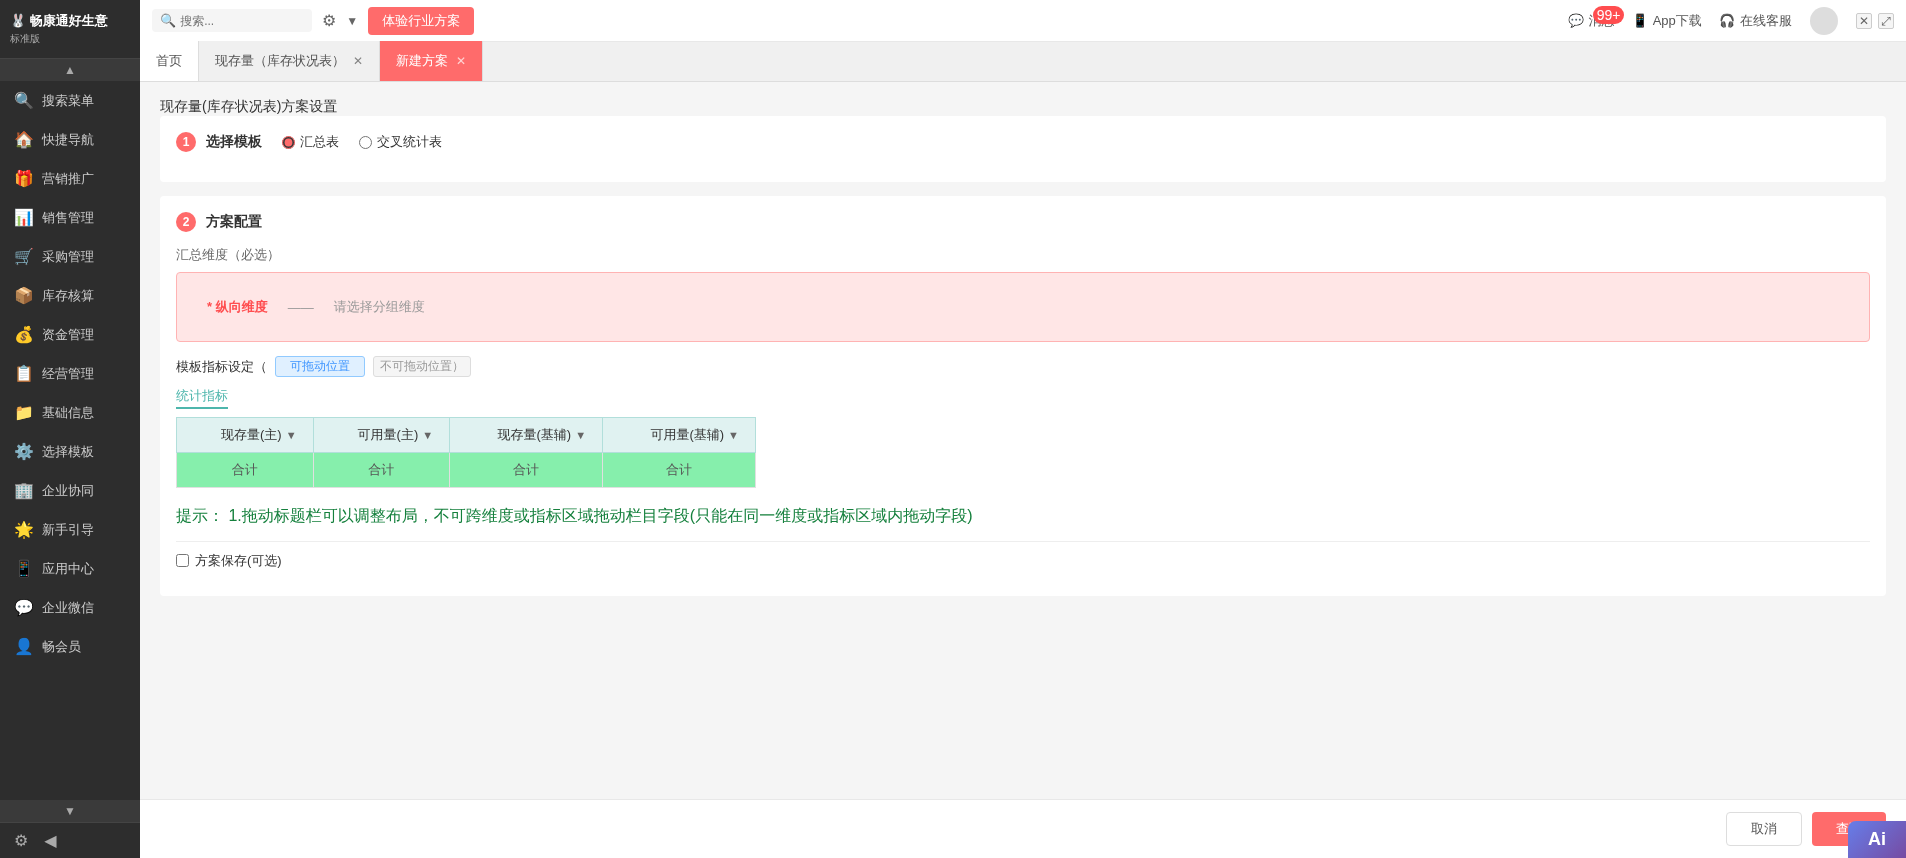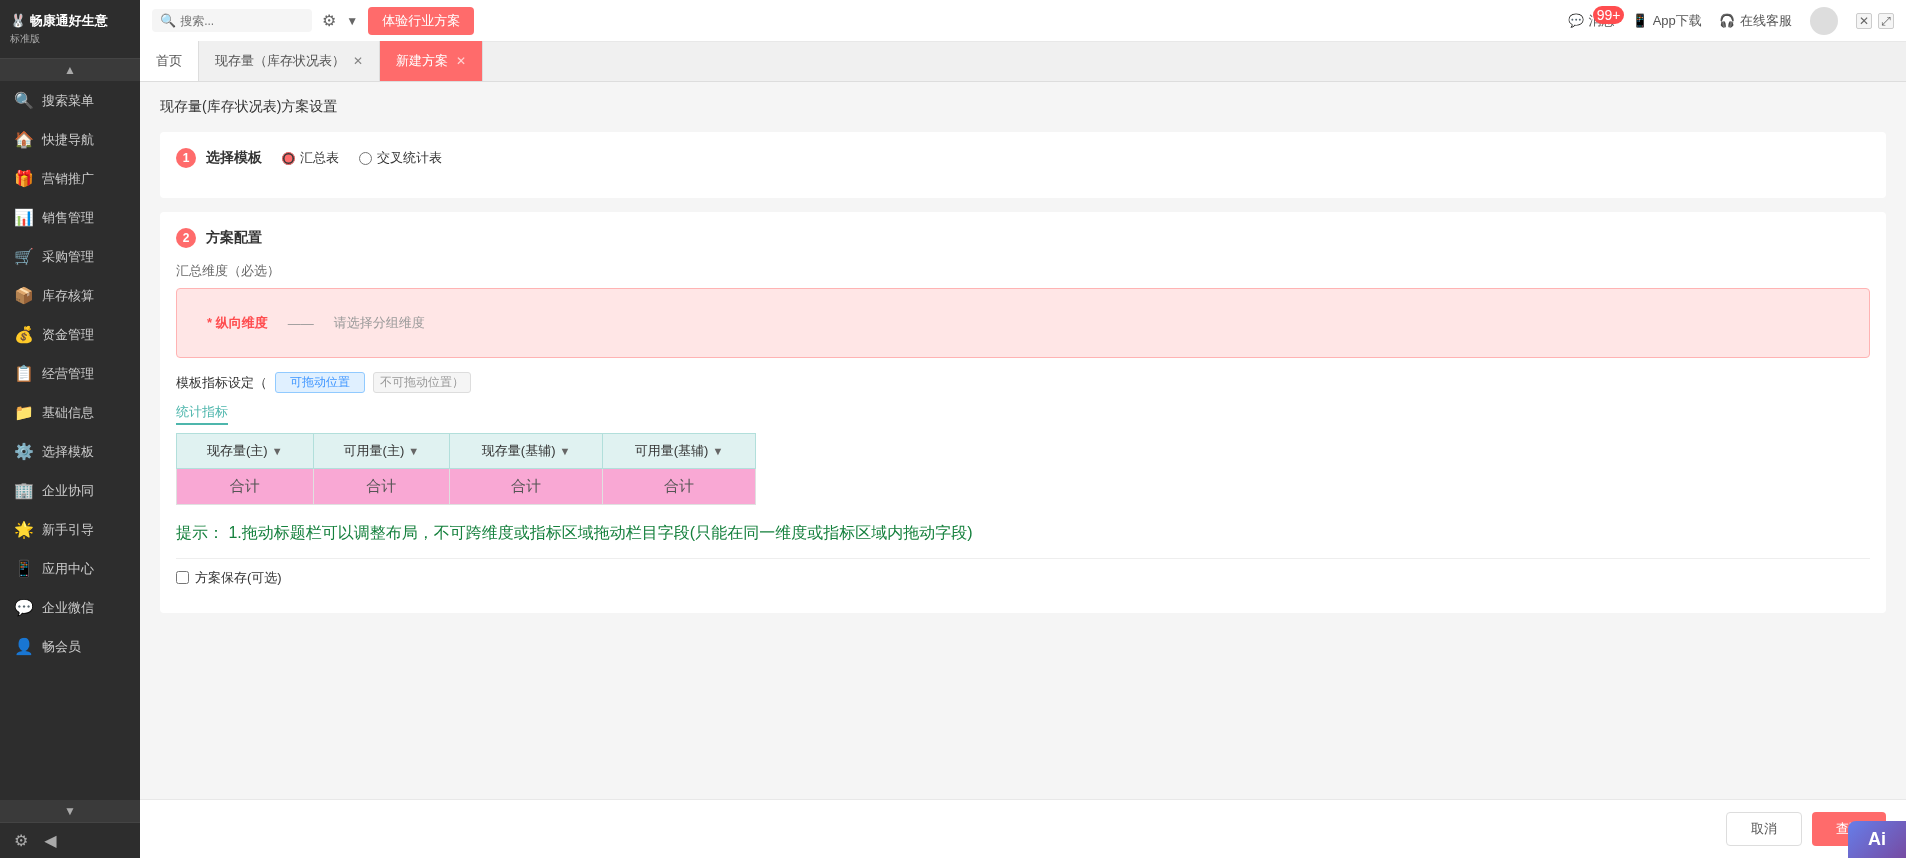--- a/index.html
+++ b/index.html
@@ -158,21 +158,20 @@
       flex: 1;
       overflow-y: auto;
       padding: 16px 20px;
       background: #f5f5f5;
       position: relative;
     }
 
     .page-title {
       font-size: 14px;
       color: #333;
-      margin-bottom: 16px;
     }
 
     .section {
       background: #fff;
       border-radius: 4px;
       padding: 16px;
       margin-bottom: 14px;
     }
 
     .section-header {
@@ -277,27 +276,27 @@
       border-collapse: collapse;
       width: 580px;
     }
     .stats-table th {
       background: #e0f2f1;
       border: 1px solid #b2dfdb;
       padding: 8px 16px;
       font-size: 13px;
       font-weight: normal;
       color: #333;
-      text-align: center;
+      text-align: right;
     }
     .stats-table td {
-      background: #f9a8d4;
+      background: #86efac;
       border: 1px solid #e0e0e0;
       padding: 8px 16px;
-      font-size: 15px;
+      font-size: 13px;
       text-align: center;
       color: #555;
     }
     .col-dropdown {
       display: inline-flex;
       align-items: center;
       gap: 4px;
       cursor: pointer;
     }
     .dropdown-arrow { font-size: 11px; color: #666; }

